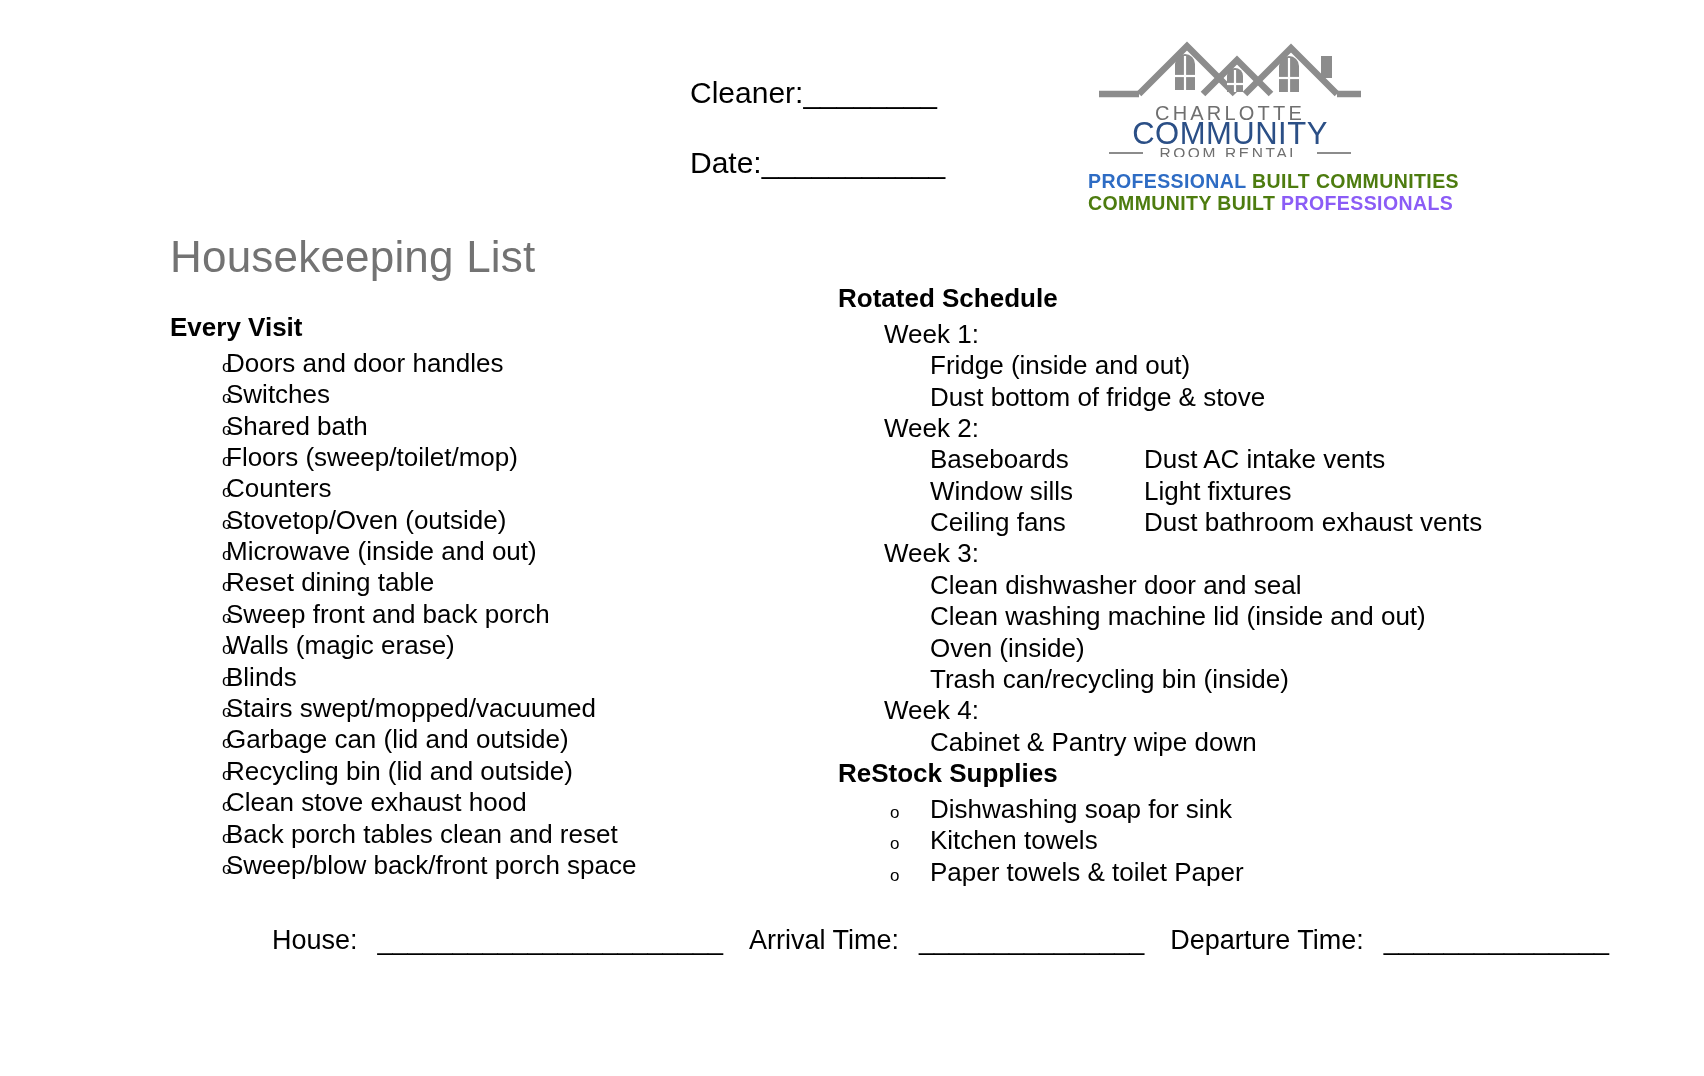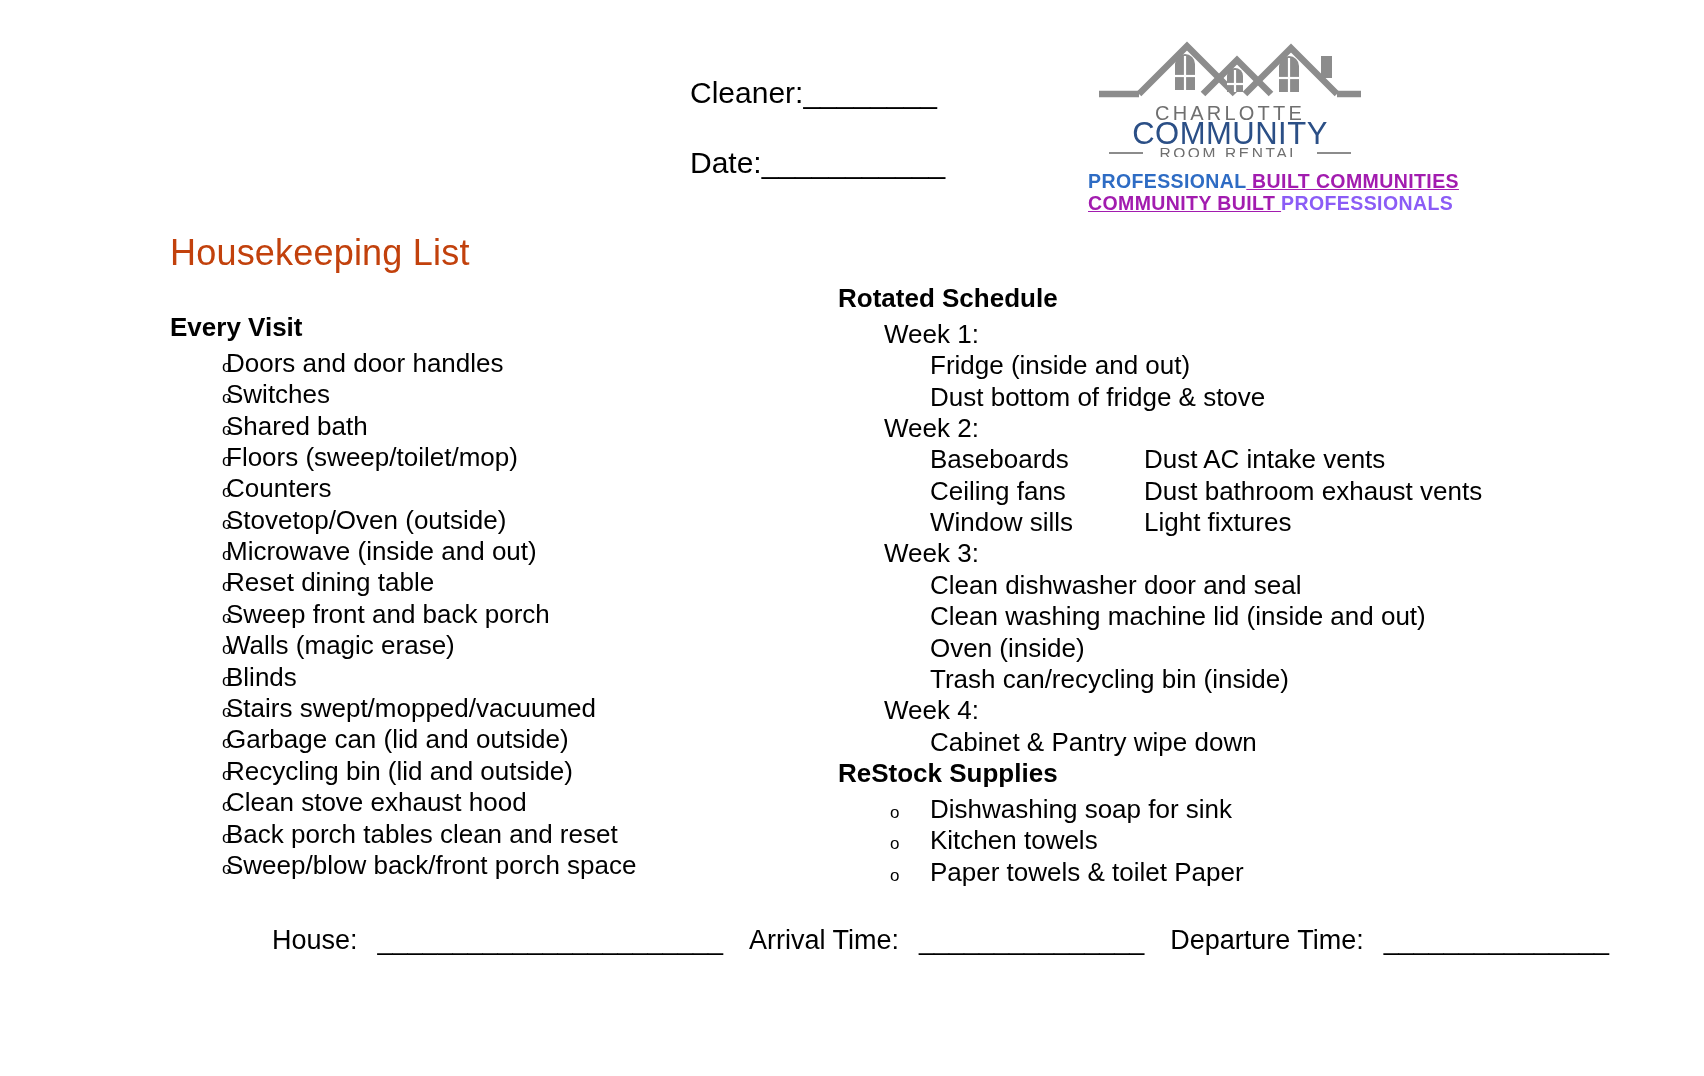--- a/index.html
+++ b/index.html
@@ -39,30 +39,30 @@
   .logo-tagline {
     margin-top: 14px;
     margin-left: 28px;
     font-size: 19.5px;
     font-weight: bold;
     letter-spacing: 0.4px;
     line-height: 1.12;
     white-space: nowrap;
   }
   .tag-blue  { color: #2e6cc4; }
-  .tag-gray  { color: #a21caf; text-decoration: underline; }
+  .tag-gray  { color: #4d7c0f; }
   .tag-green { color: #8b5cf6; }
 
   
   .page-title {
     position: absolute;
     left: 170px;
     top: 232px;
-    font-size: 36px;
-    color: #c2410c;
+    font-size: 44px;
+    color: #737373;
     font-weight: normal;
     letter-spacing: 0.2px;
   }
 
   
   .col-left {
     position: absolute;
     left: 170px;
     top: 312px;
     width: 660px;
@@ -282,26 +282,26 @@
   <div id="weeks-container">
       <div class="week-head">Week 1:</div>
       <div class="week-task">Fridge (inside and out)</div>
       <div class="week-task">Dust bottom of fridge &amp; stove</div>
       <div class="week-head">Week 2:</div>
       <div class="week-task week-task-2col">
         <span class="wt-a">Baseboards</span>
         <span class="wt-b">Dust AC intake vents</span>
       </div>
       <div class="week-task week-task-2col">
+        <span class="wt-a">Window sills</span>
+        <span class="wt-b">Light fixtures</span>
+      </div>
+      <div class="week-task week-task-2col">
         <span class="wt-a">Ceiling fans</span>
         <span class="wt-b">Dust bathroom exhaust vents</span>
-      </div>
-      <div class="week-task week-task-2col">
-        <span class="wt-a">Window sills</span>
-        <span class="wt-b">Light fixtures</span>
       </div>
       <div class="week-head">Week 3:</div>
       <div class="week-task">Clean dishwasher door and seal</div>
       <div class="week-task">Clean washing machine lid (inside and out)</div>
       <div class="week-task">Oven (inside)</div>
       <div class="week-task">Trash can/recycling bin (inside)</div>
       <div class="week-head">Week 4:</div>
       <div class="week-task">Cabinet &amp; Pantry wipe down</div>
     </div>
   <div class="section-head" style="margin-top:0;">ReStock Supplies</div>

